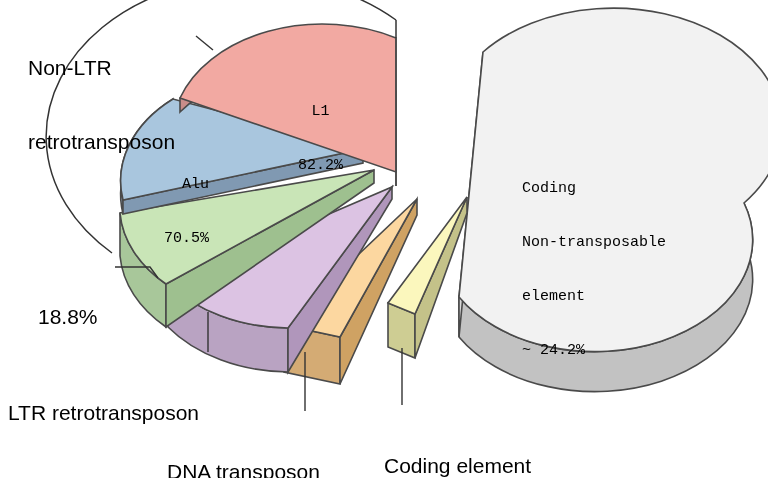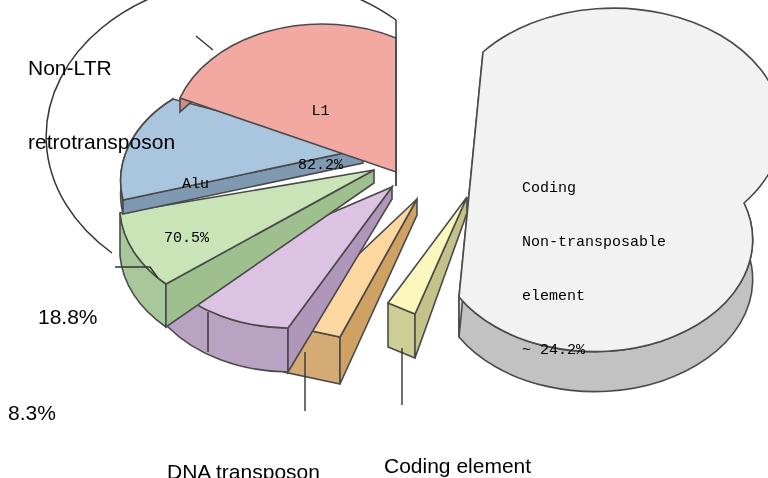--- a/index.html
+++ b/index.html
@@ -119,20 +119,21 @@
   <div class="slice-lbl" style="left:148px; top:140px; text-align:right;margin-left:16px;">
     <div>Alu</div>
     <div>70.5%</div>
   </div>
 
   <div class="lbl" style="left:38px; top:255px;">
     <div>18.8%</div>
   </div>
 
   <div class="lbl" style="left:8px; top:351px;">
+    <div>LTR retrotransposon</div>
     <div>8.3%</div>
   </div>
 
   <div class="lbl" style="left:167px; top:410px;">
     <div>DNA transposon</div>
     
   </div>
 
   <div class="lbl" style="left:384px; top:404px;">
     <div>Coding element</div>

